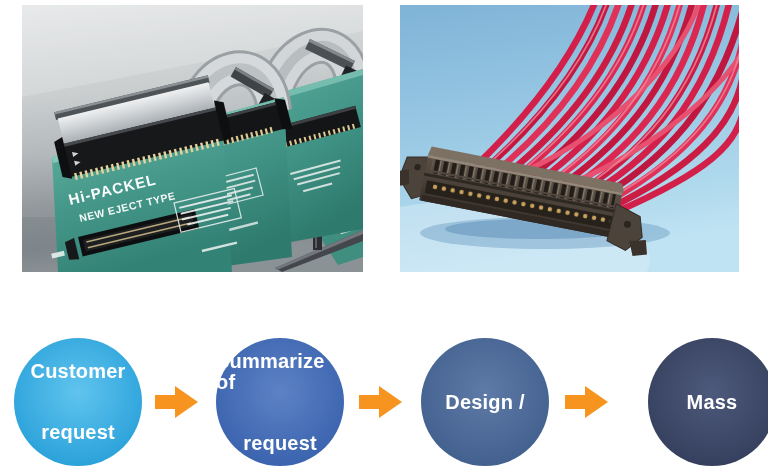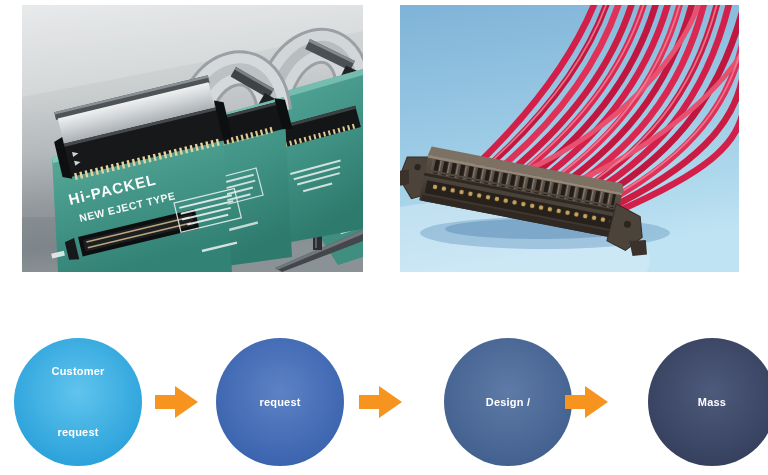--- a/index.html
+++ b/index.html
@@ -32,28 +32,28 @@
     height: 128px;
     border-radius: 50%;
     background: radial-gradient(circle at 50% 42%, var(--c1, #5fc3ee) 0%, var(--c2, #2aa1da) 78%);
     display: flex;
     flex-direction: column;
     align-items: center;
     justify-content: center;
     text-align: left;
     color: #ffffff;
     font-weight: bold;
-    font-size: 11px;
+    font-size: 20px;
     line-height: 21px;
     letter-spacing: 0.2px;
     gap: 40px;
   }
   .step-0 { left: 14px; }
   .step-1 { left: 216px; }
-  .step-2 { left: 444px; }
+  .step-2 { left: 421px; }
   .step-3 { left: 648px; }
 
   .flow-arrow { position: absolute; top: 54px; width: 43px; height: 36px; }
   .arrow-0 { left: 155px; }
   .arrow-1 { left: 359px; }
   .arrow-2 { left: 565px; }
 </style>
 </head>
 <body style="background: rgb(255, 255, 255);">
 
@@ -342,20 +342,21 @@
     <div class="step step-0" style="--c1: #60c4ee; --c2: #2aa1da;">
       <span>Customer</span>
       <span>request</span>
     </div>
 
     <svg class="flow-arrow arrow-0" viewBox="0 0 43 36">
       <polygon points="0,11 20,11 20,2 43,18 20,34 20,25 0,25" fill="var(--arrow-color, #F6941F)"></polygon>
     </svg>
 
     <div class="step step-1" style="--c1: #5d82c5; --c2: #3a63ae;">
+      <span>Summarize of</span>
       <span>request</span>
     </div>
 
     <svg class="flow-arrow arrow-1" viewBox="0 0 43 36">
       <polygon points="0,11 20,11 20,2 43,18 20,34 20,25 0,25" fill="var(--arrow-color, #F6941F)"></polygon>
     </svg>
 
     <div class="step step-2" style="--c1: #5e7aa7; --c2: #42608e;">
       <span>Design /</span>
     </div>

